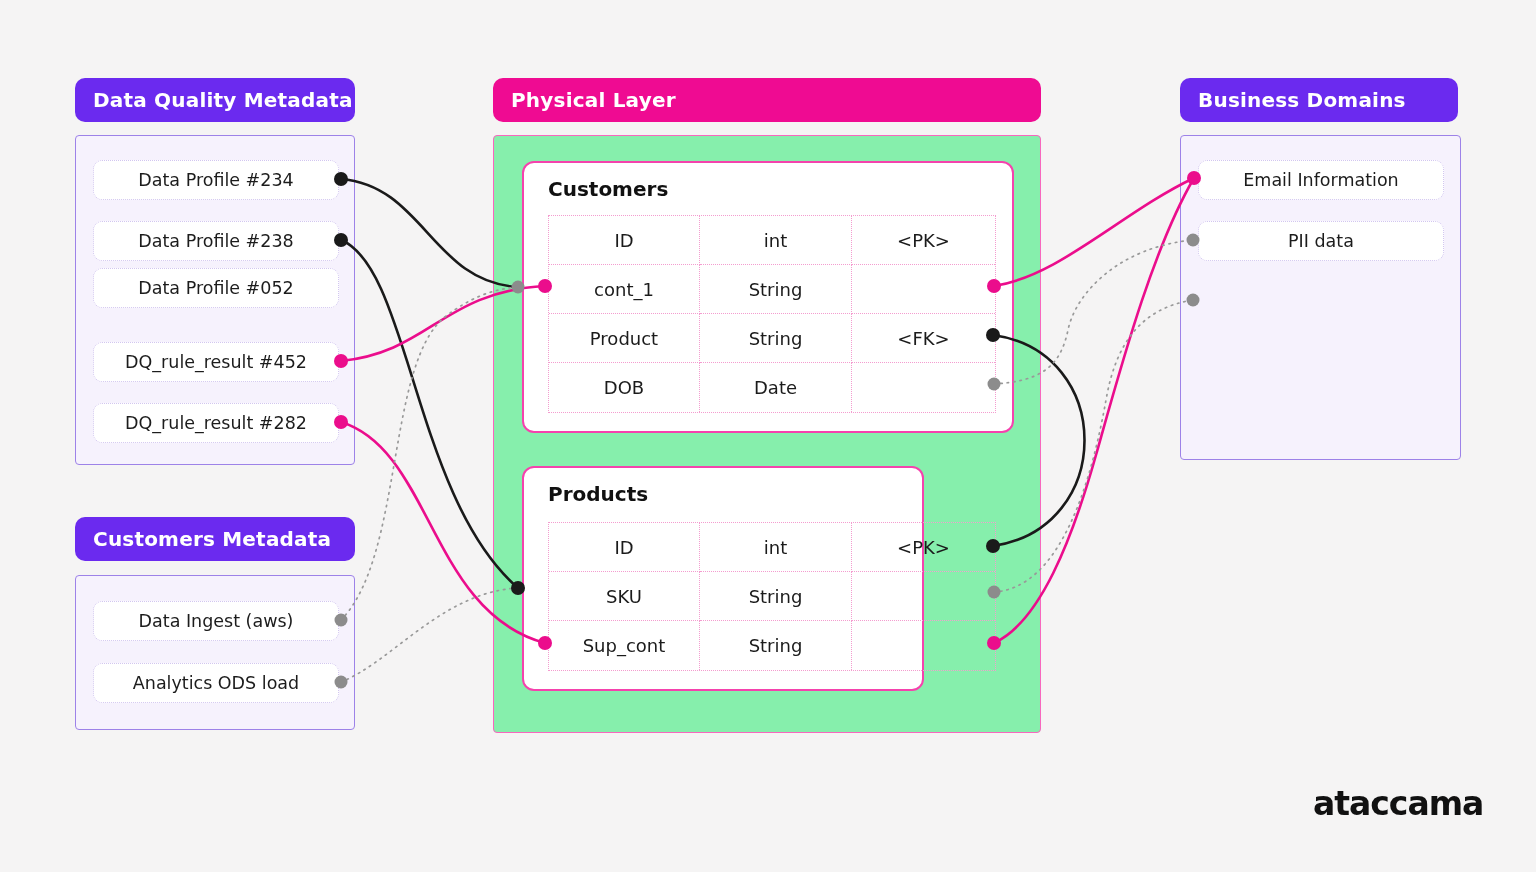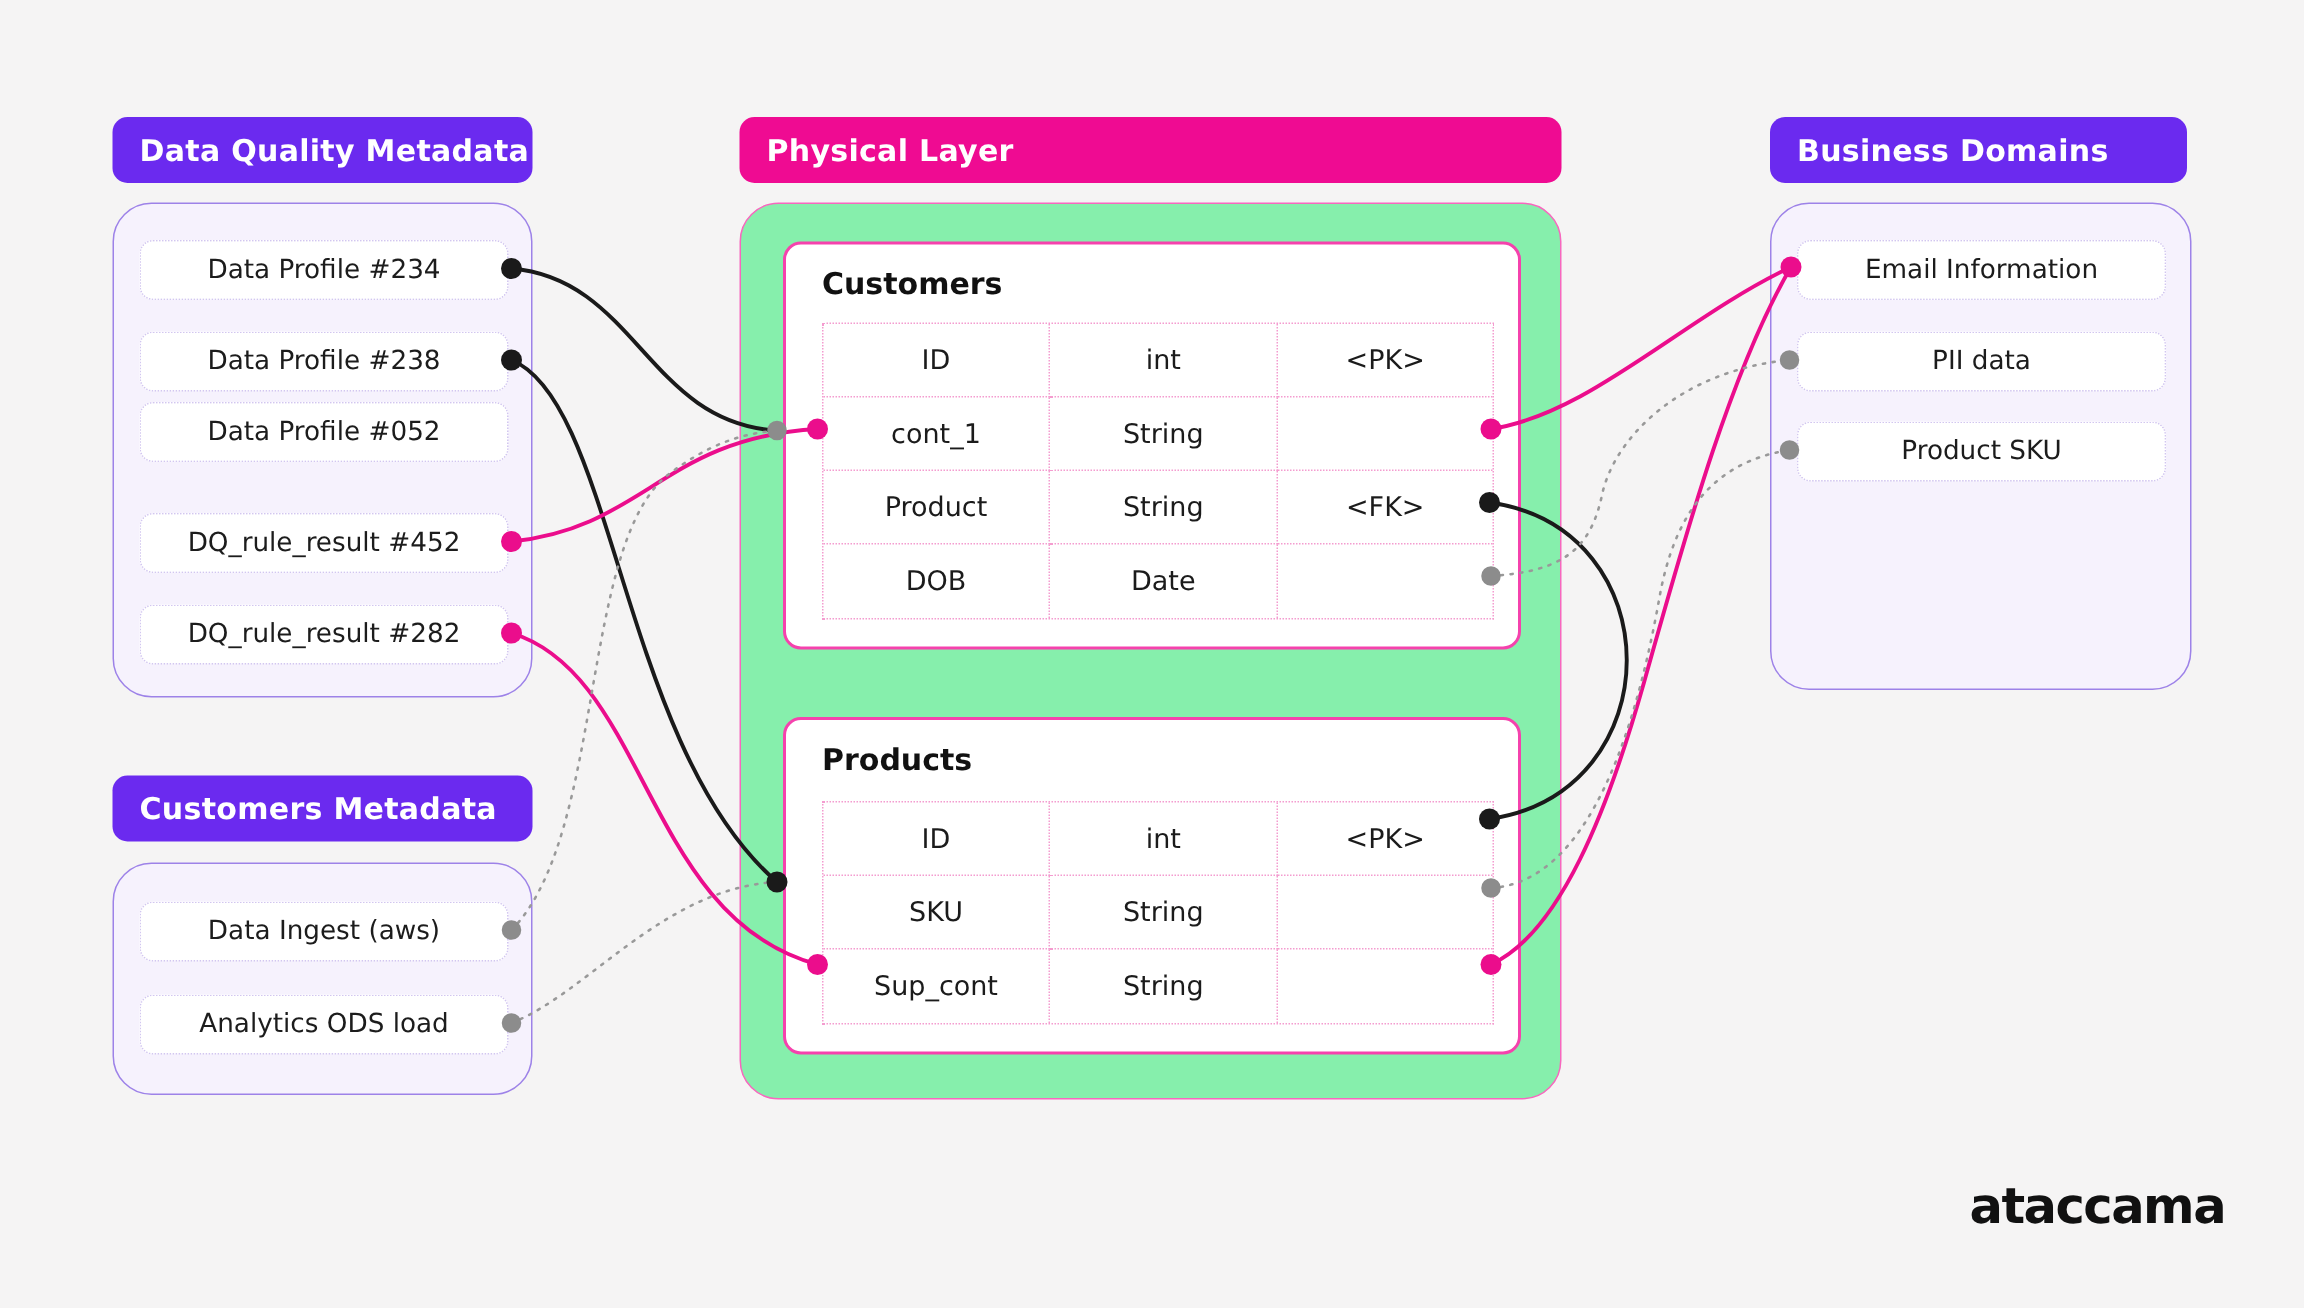--- a/index.html
+++ b/index.html
@@ -2,21 +2,21 @@
 <html><head>
 <meta charset="utf-8">
 <style>
   html,body{margin:0;padding:0;background:#F5F4F4;}
   .canvas{position:relative;width:1536px;height:872px;background:#F5F4F4;
           font-family:"DejaVu Sans","Liberation Sans",sans-serif;overflow:hidden;}
   .hdr{position:absolute;height:44px;border-radius:10px;color:#fff;font-weight:700;
        font-size:20px;display:flex;align-items:center;padding-left:18px;box-sizing:border-box;letter-spacing:.2px;}
   .hdr-purple{background:#6B2AEF;}
   .hdr-pink{background:#EF0B92;}
-  .panel{position:absolute;border-radius:26px;box-sizing:border-box;}
+  .panel{position:absolute;border-radius:4px;box-sizing:border-box;}
   .panel-purple{background:#F6F2FD;border:1.5px solid #9D82E8;}
   .panel-pink{background:#86efac;border:1.5px solid #F767BE;}
   .chip{position:absolute;left:17px;width:246px;height:40px;background:#fff;
         border:1.5px dotted #D2C6F0;border-radius:9px;display:flex;align-items:center;
         justify-content:center;font-size:17.5px;color:#1C1C1C;box-sizing:border-box;}
   .card{position:absolute;background:#fff;border:2px solid #F542AD;border-radius:12px;box-sizing:border-box;}
   .card-title{position:absolute;left:24px;top:14px;font-size:20px;font-weight:700;color:#111;}
   .ptable{position:absolute;left:24px;width:448px;border:1.5px dotted #F49CCF;box-sizing:border-box;
           display:grid;grid-template-columns:151px 152px 143px;}
   .cell{height:49px;display:flex;align-items:center;justify-content:center;font-size:18px;color:#1b1b1b;
@@ -61,41 +61,40 @@
         <div class="cell lastcol"></div>
         <div class="cell">Product</div>
         <div class="cell">String</div>
         <div class="cell lastcol">&lt;FK&gt;</div>
         <div class="cell lastrow">DOB</div>
         <div class="cell lastrow">Date</div>
         <div class="cell lastcol lastrow"></div>
       </div>
     </div>
 
-    <div class="card" style="left:28px;top:342px;width:492px;height:225px;">
+    <div class="card" style="left:28px;top:330px;width:402px;height:225px;">
       <div class="card-title">Products</div>
       <div class="ptable" style="top:54px;">
         <div class="cell">ID</div>
         <div class="cell">int</div>
         <div class="cell lastcol">&lt;PK&gt;</div>
         <div class="cell">SKU</div>
         <div class="cell">String</div>
         <div class="cell lastcol"></div>
         <div class="cell lastrow">Sup_cont</div>
         <div class="cell lastrow">String</div>
         <div class="cell lastcol lastrow"></div>
       </div>
     </div>
   </div>
 
   <div class="hdr hdr-purple" style="left:1180px;top:78px;width:278px;">Business Domains</div>
   <div class="panel panel-purple" style="left:1180px;top:135px;width:281px;height:325px;">
     <div class="chip" style="top:24px;">Email Information</div>
     <div class="chip" style="top:85px;">PII data</div>
-    <div class="chip" style="top:145px;">Product SKU</div>
   </div>
 
   <svg class="overlay" width="1536" height="872" viewBox="0 0 1536 872">
     <g fill="none" stroke="#1A1A1A" stroke-width="2.6">
       <path d="M341,179 C424,186 432,282 518,287"></path>
       <path d="M341,240 C410,268 414,498 518,588"></path>
       <path d="M993,335 C1115,352 1115,528 993,546"></path>
     </g>
     <g fill="none" stroke="#EB0D8C" stroke-width="2.6">
       <path d="M341,361 C430,352 442,292 545,286"></path>

